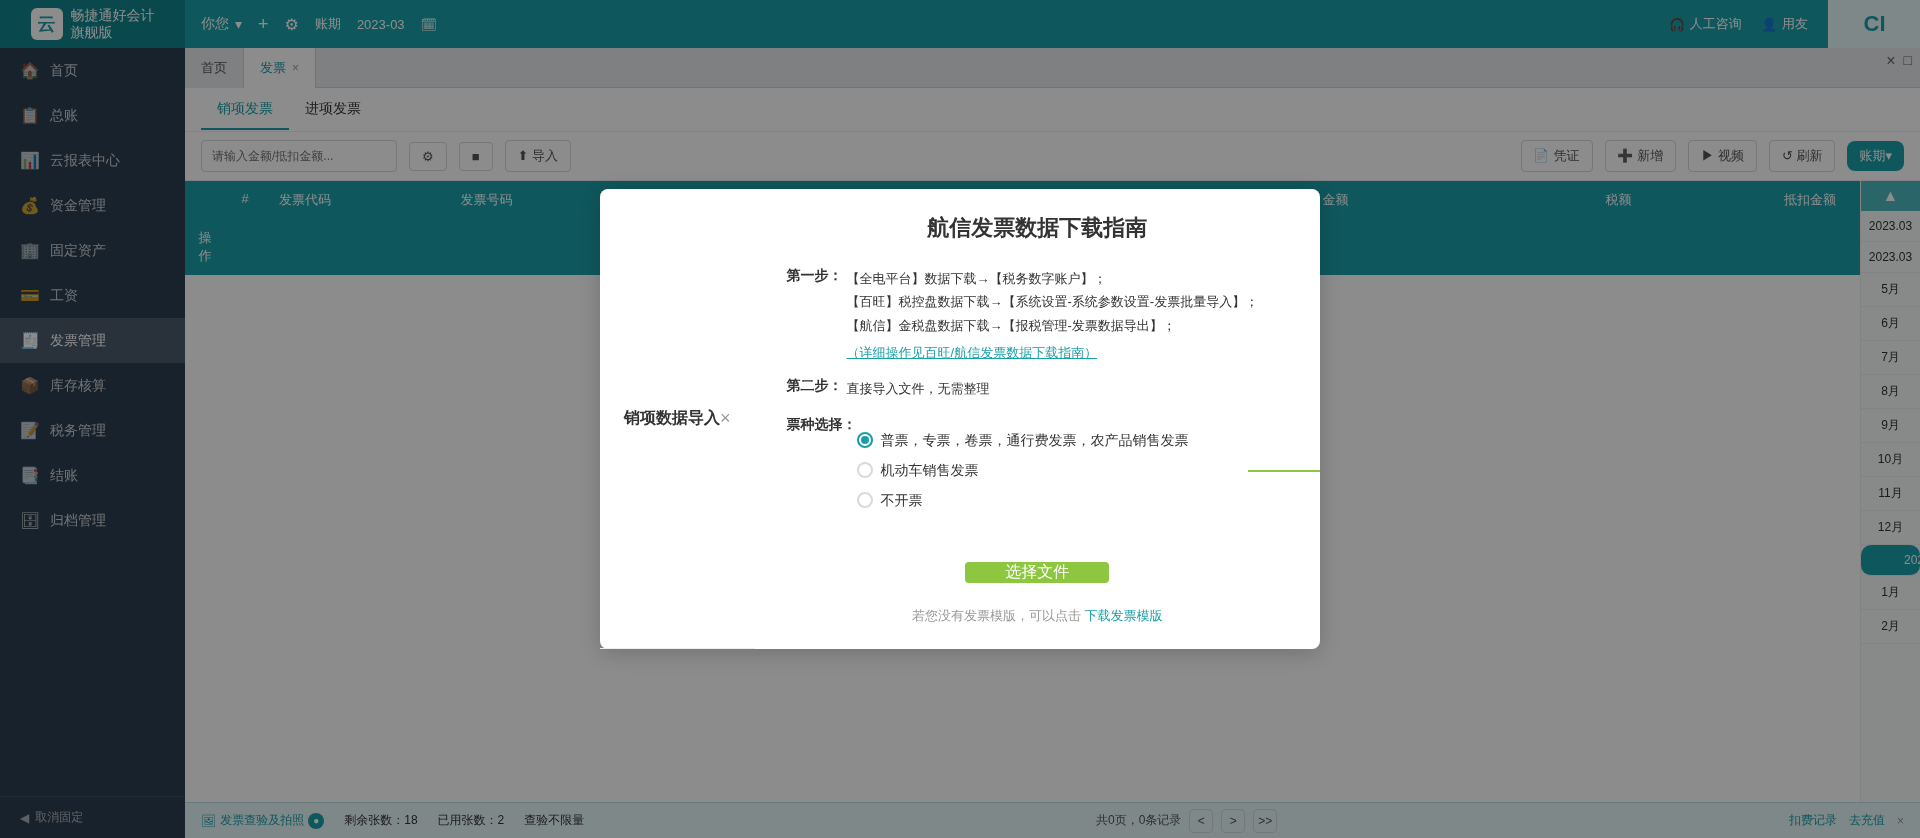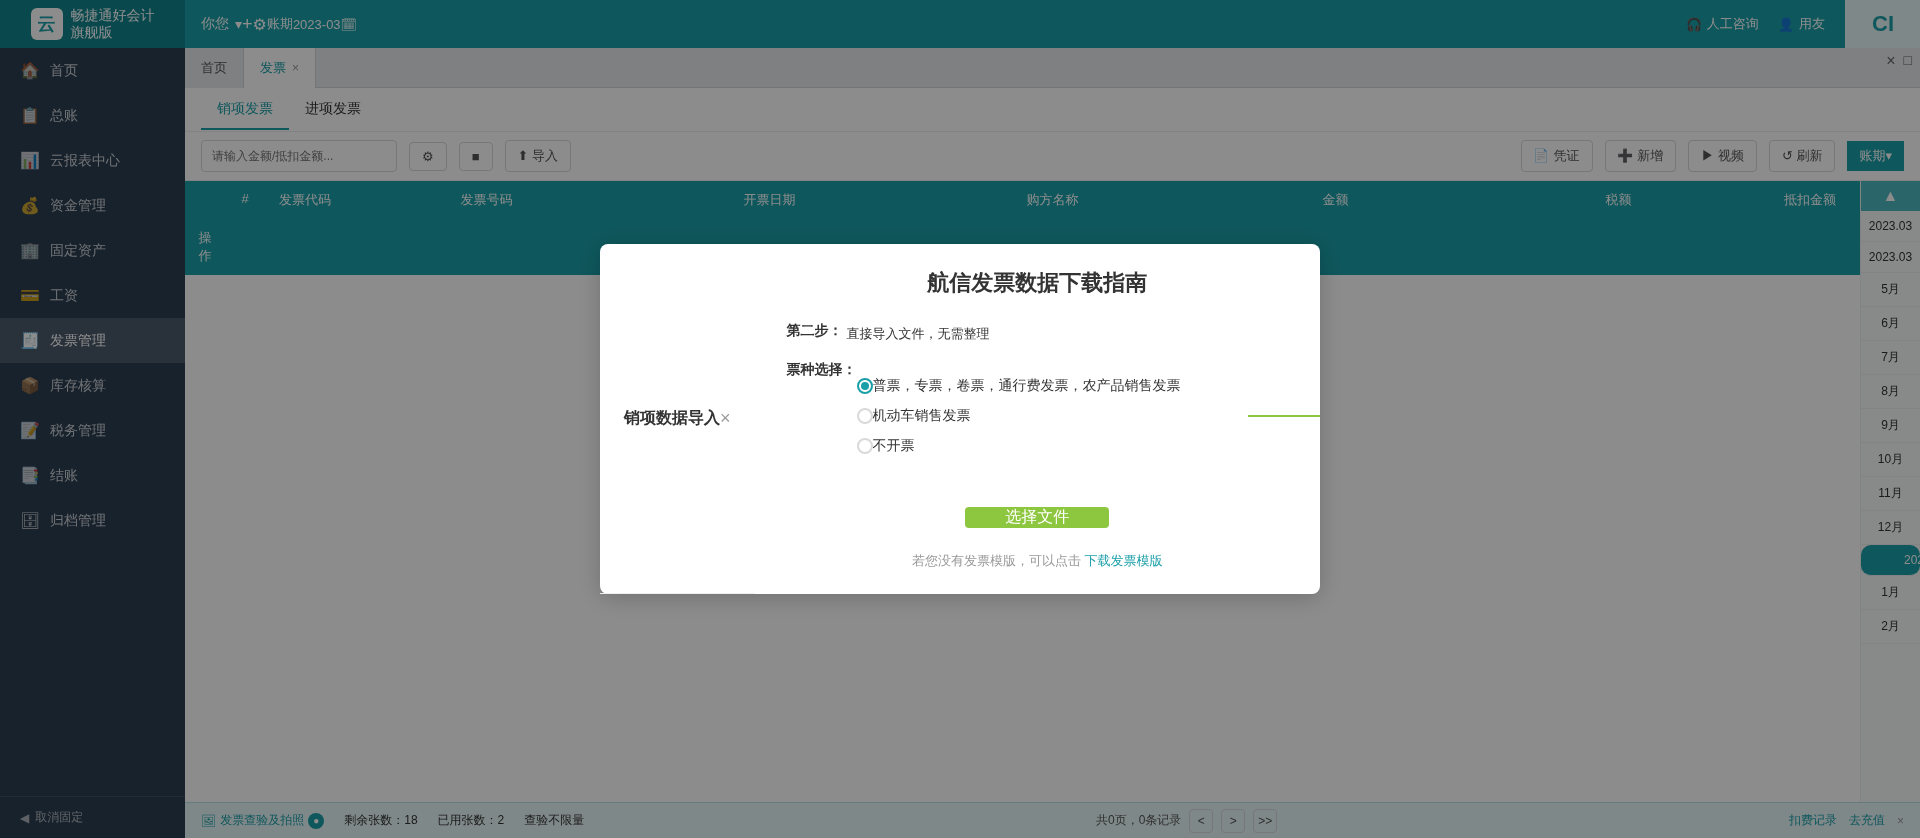--- a/index.html
+++ b/index.html
@@ -10,25 +10,25 @@
       position: fixed; top: 0; left: 0; right: 0; height: 48px;
       background: #1a9fa8; display: flex; align-items: center; z-index: 100;
     }
     .logo-area {
       width: 185px; height: 48px; background: #12868e;
       display: flex; align-items: center; justify-content: center; gap: 8px; flex-shrink: 0;
     }
     .logo-icon { width: 32px; height: 32px; background: white; border-radius: 6px;
       display: flex; align-items: center; justify-content: center; color: #1a9fa8; font-size: 18px; font-weight: bold; }
     .logo-text { color: white; font-size: 14px; line-height: 1.2; }
-    .header-main { flex: 1; display: flex; align-items: center; padding: 0 16px; }
+    .header-main { flex: 1; display: flex; align-items: center; padding: 0 16px; gap: 16px; }
     .account-selector { display: flex; align-items: center; gap: 6px; color: white; font-size: 14px; cursor: pointer; }
     .period-label { color: white; font-size: 13px; }
     .header-right { display: flex; align-items: center; gap: 20px; margin-right: 20px; color: white; font-size: 13px; }
-    .ci-badge { width: 75px; height: 48px; background: #e8f7f8; display: flex; align-items: center; justify-content: center; color: #1a9fa8; font-size: 22px; font-weight: bold; border-left: 1px solid rgba(255,255,255,0.3); }
+    .ci-badge { width: 92px; height: 48px; background: #e8f7f8; display: flex; align-items: center; justify-content: center; color: #1a9fa8; font-size: 22px; font-weight: bold; border-left: 1px solid rgba(255,255,255,0.3); }
 
     
     .sidebar {
       position: fixed; top: 48px; left: 0; width: 185px; bottom: 0;
       background: #2c3e50; display: flex; flex-direction: column; z-index: 90; overflow: hidden;
     }
     .sidebar-scroll { flex: 1; overflow-y: auto; }
     .sidebar-scroll::-webkit-scrollbar { width: 4px; }
     .sidebar-scroll::-webkit-scrollbar-thumb { background: rgba(255,255,255,0.2); }
     .sidebar-item {
@@ -57,21 +57,21 @@
 
     
     .content-area { flex: 1; background: white; display: flex; flex-direction: column; overflow: hidden; position: relative; }
     .sub-nav { display: flex; align-items: center; padding: 0 16px; height: 44px; border-bottom: 1px solid #eee; gap: 0; flex-shrink: 0; }
     .sub-nav-item { padding: 10px 16px; cursor: pointer; font-size: 14px; color: #333; border-bottom: 2px solid transparent; }
     .sub-nav-item.active { color: #1a9fa8; border-bottom: 2px solid #1a9fa8; }
     .toolbar { display: flex; align-items: center; padding: 8px 16px; gap: 12px; border-bottom: 1px solid #eee; flex-shrink: 0; }
     .search-input { height: 32px; border: 1px solid #d9d9d9; border-radius: 4px; padding: 0 10px; width: 196px; font-size: 12px; color: #999; }
     .toolbar-right { margin-left: auto; display: flex; align-items: center; gap: 12px; }
     .btn-toolbar { display: flex; align-items: center; gap: 4px; padding: 6px 12px; border: 1px solid #d9d9d9; border-radius: 4px; cursor: pointer; font-size: 13px; color: #555; background: white; }
-    .btn-period { background: #1a9fa8; color: white; border: none; padding: 6px 12px; border-radius: 0; cursor: pointer; font-size: 13px; }
+    .btn-period { background: #1a9fa8; color: white; border: none; padding: 6px 12px; border-radius: 8px; cursor: pointer; font-size: 13px; }
 
     
     .table-area { flex: 1; overflow: auto; position: relative; }
     .table-header { display: grid; grid-template-columns: 40px 40px 80px 1fr 1fr 1fr 1fr 1fr 100px; background: #1a9fa8; color: white; font-size: 13px; }
     .th { padding: 10px 8px; text-align: center; }
 
     
     .right-panel { position: absolute; right: 0; top: 0; width: 60px; background: #f8f9fa; border-left: 1px solid #eee; height: 100%; display: flex; flex-direction: column; }
     .date-item { padding: 8px 4px; text-align: center; font-size: 12px; color: #333; cursor: pointer; border-bottom: 1px solid #eee; }
     .date-up-btn { background: #4db8bf; color: white; text-align: center; padding: 6px; cursor: pointer; font-size: 16px; }
@@ -99,21 +99,21 @@
     }
     .modal-title { font-size: 16px; font-weight: bold; color: #333; }
     .modal-close { font-size: 18px; cursor: pointer; color: #999; background: none; border: none; line-height: 1; }
     .modal-body { padding: 24px 32px; flex: 1; overflow-y: auto; }
     .modal-main-title { text-align: center; font-size: 22px; font-weight: bold; color: #333; margin-bottom: 24px; }
     .step-row { display: flex; margin-bottom: 12px; }
     .step-label { font-size: 14px; color: #333; font-weight: bold; min-width: 60px; flex-shrink: 0; }
     .step-content { font-size: 13px; color: #333; line-height: 1.8; flex: 1; }
     .step-content .link { color: #1a9fa8; cursor: pointer; text-decoration: underline; }
     .radio-group { margin: 16px 0; }
-    .radio-item { display: flex; align-items: center; gap: 0; margin-bottom: 12px; font-size: 14px; color: #333; cursor: pointer; }
+    .radio-item { display: flex; align-items: flex-start; gap: 8px; margin-bottom: 12px; font-size: 14px; color: #333; cursor: pointer; }
     .radio-circle { width: 16px; height: 16px; border-radius: 50%; border: 2px solid #d9d9d9; flex-shrink: 0; position: relative; }
     .radio-circle.checked { border-color: #1a9fa8; }
     .radio-circle.checked::after { content: ''; position: absolute; top: 2px; left: 2px; width: 8px; height: 8px; border-radius: 50%; background: #1a9fa8; }
     .btn-select-file { background: #8dc63f; color: white; border: none; padding: 0 40px; border-radius: 4px; font-size: 16px; cursor: pointer; display: block; margin: 24px auto; }
     .modal-footer-text { text-align: center; color: #999; font-size: 13px; margin-top: 8px; }
     .modal-footer-text .link { color: #1a9fa8; cursor: pointer; }
     
     
     .date-row-2023 { background: #1a9fa8 !important; color: white !important; font-weight: normal; border-radius: 10px; padding-left: 43px; }
   </style>
@@ -302,20 +302,31 @@
 
 <div class="modal-overlay">
   <div class="modal">
     <div class="modal-header">
       <span class="modal-title">销项数据导入</span>
       <button class="modal-close">×</button>
     </div>
     <div class="modal-body">
       <div class="modal-main-title">航信发票数据下载指南</div>
 
+      <div class="step-row">
+        <span class="step-label">第一步：</span>
+        <div class="step-content">
+          <div>【全电平台】数据下载→【税务数字账户】；</div>
+          <div>【百旺】税控盘数据下载→【系统设置-系统参数设置-发票批量导入】；</div>
+          <div>【航信】金税盘数据下载→【报税管理-发票数据导出】；</div>
+          <div style="margin-top:4px;">
+            <span class="link">（详细操作见百旺/航信发票数据下载指南）</span>
+          </div>
+        </div>
+      </div>
 
       <div class="step-row" style="margin-top:8px;">
         <span class="step-label">第二步：</span>
         <span class="step-content">直接导入文件，无需整理</span>
       </div>
 
       <div style="display:flex;margin-top:16px;align-items:flex-start;position:relative;">
         <span class="step-label">票种选择：</span>
         <div class="radio-group" style="flex:1;position:relative;">
           <div class="radio-item">

